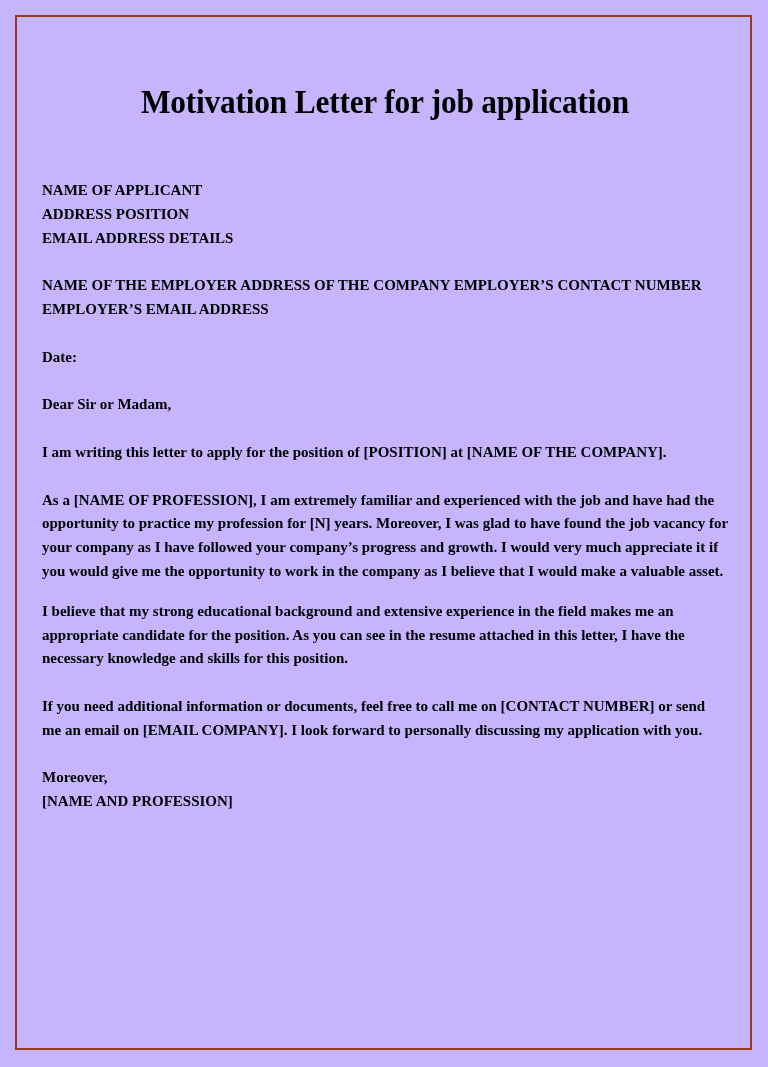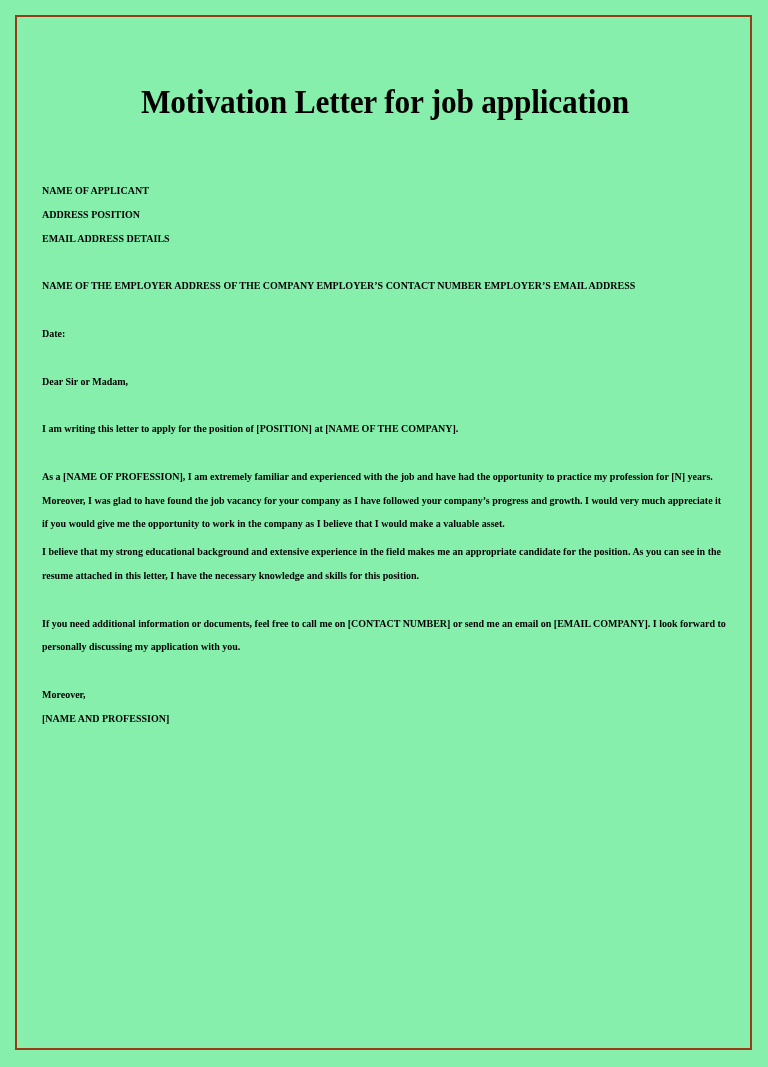--- a/index.html
+++ b/index.html
@@ -45,56 +45,56 @@
     text-align: center;
     color: #000000;
     letter-spacing: -0.2px;
     padding-top: 84px;
     transform: scaleX(0.95);
     transform-origin: center center;
   }
 
   .letter-content {
     margin-top: 59px;
-    font-size: 10px;
+    font-size: 15px;
     font-weight: bold;
     line-height: 23.8px;
     color: #000000;
   }
 
   .block {
     margin: 0;
     padding: 0;
   }
 
   
   .block + .block {
     margin-top: 23.8px;
   }
 
   
   .block.tight {
-    margin-top: 4px;
+    margin-top: 16px;
   }
 
   .line {
     display: block;
     white-space: pre-wrap;
   }
 
   .para {
     display: block;
     text-align: left;
     white-space: normal;
   }
 </style>
 </head>
 <body>
 
-<div class="page" style="background: #86efac;">
+<div class="page" style="background: #c4b5fd;">
 
   <div class="page-frame" style="border-color: rgb(155, 58, 22);"></div>
 
   <div class="doc-body" style="color: rgb(0, 0, 0);">
 
     <h1 class="doc-title">Motivation Letter for job application</h1>
 
     <div class="letter-content">
 
       <div class="block">

